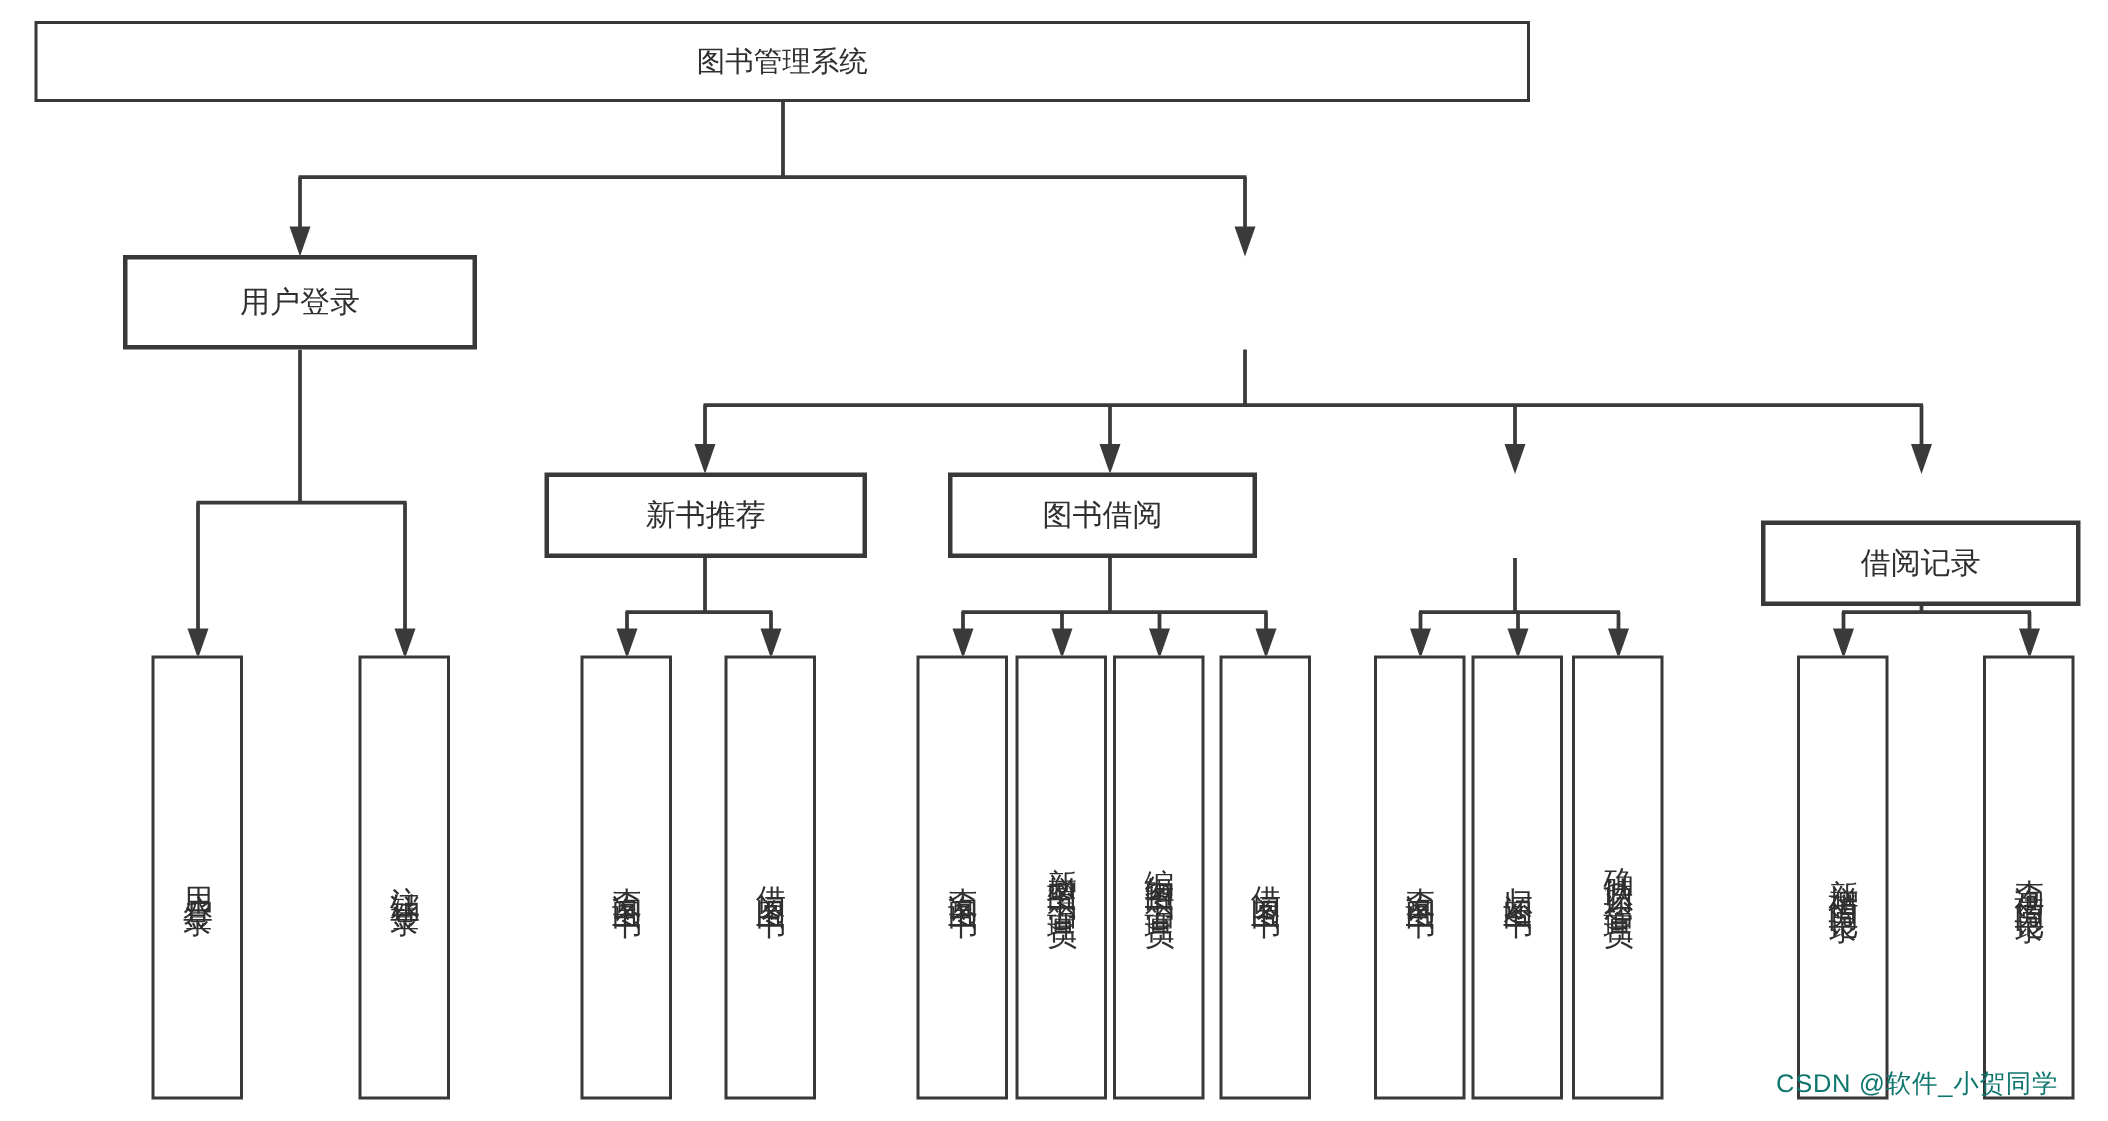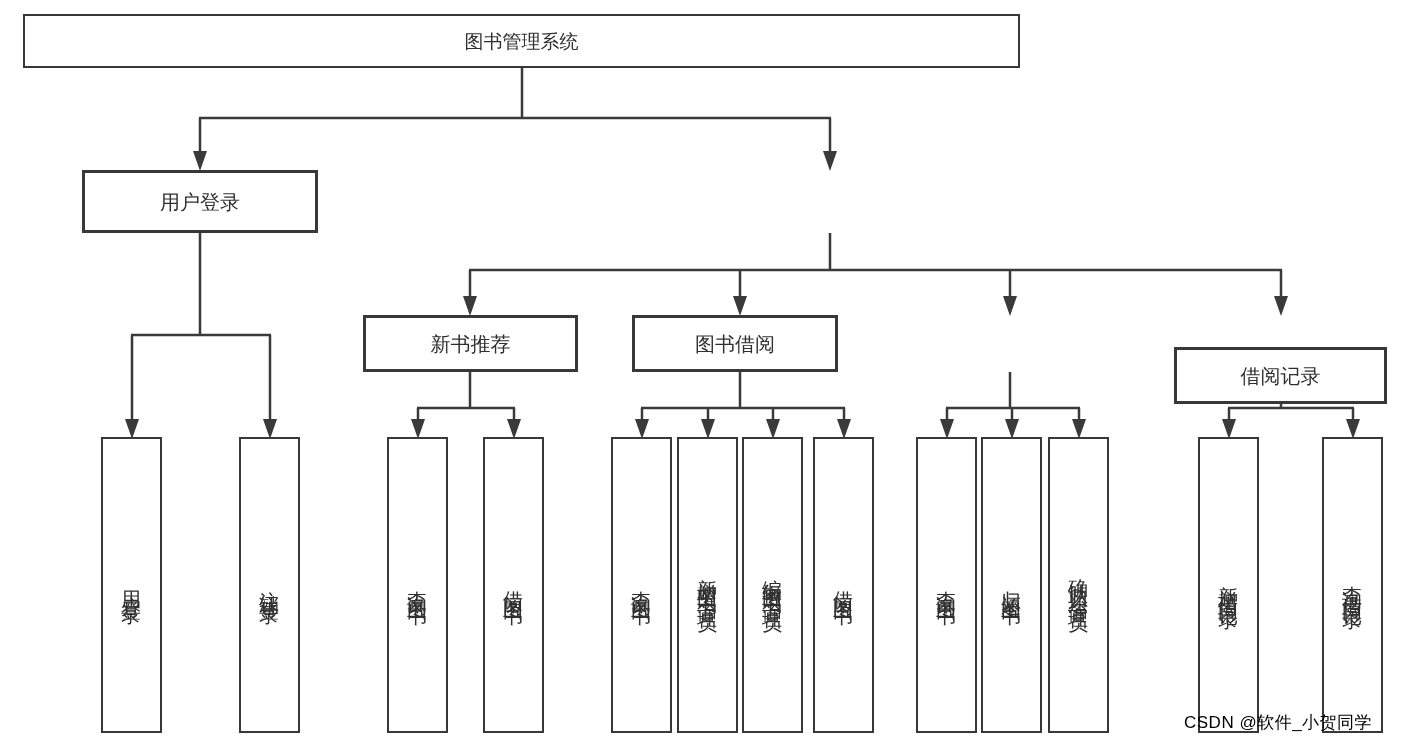--- a/index.html
+++ b/index.html
@@ -41,21 +41,21 @@
     text-orientation: mixed;
     letter-spacing: 5px;
     font-size: 20px;
     white-space: nowrap;
   }
   .watermark {
     position: absolute;
     left: 1184px;
     top: 711px;
     font-size: 17px;
-    color: #000000;
+    color: #0f766e;
     letter-spacing: 0.5px;
     white-space: nowrap;
     z-index: 5;
   }
 </style>
 </head>
 <body>
 
 <div id="canvas">
 

